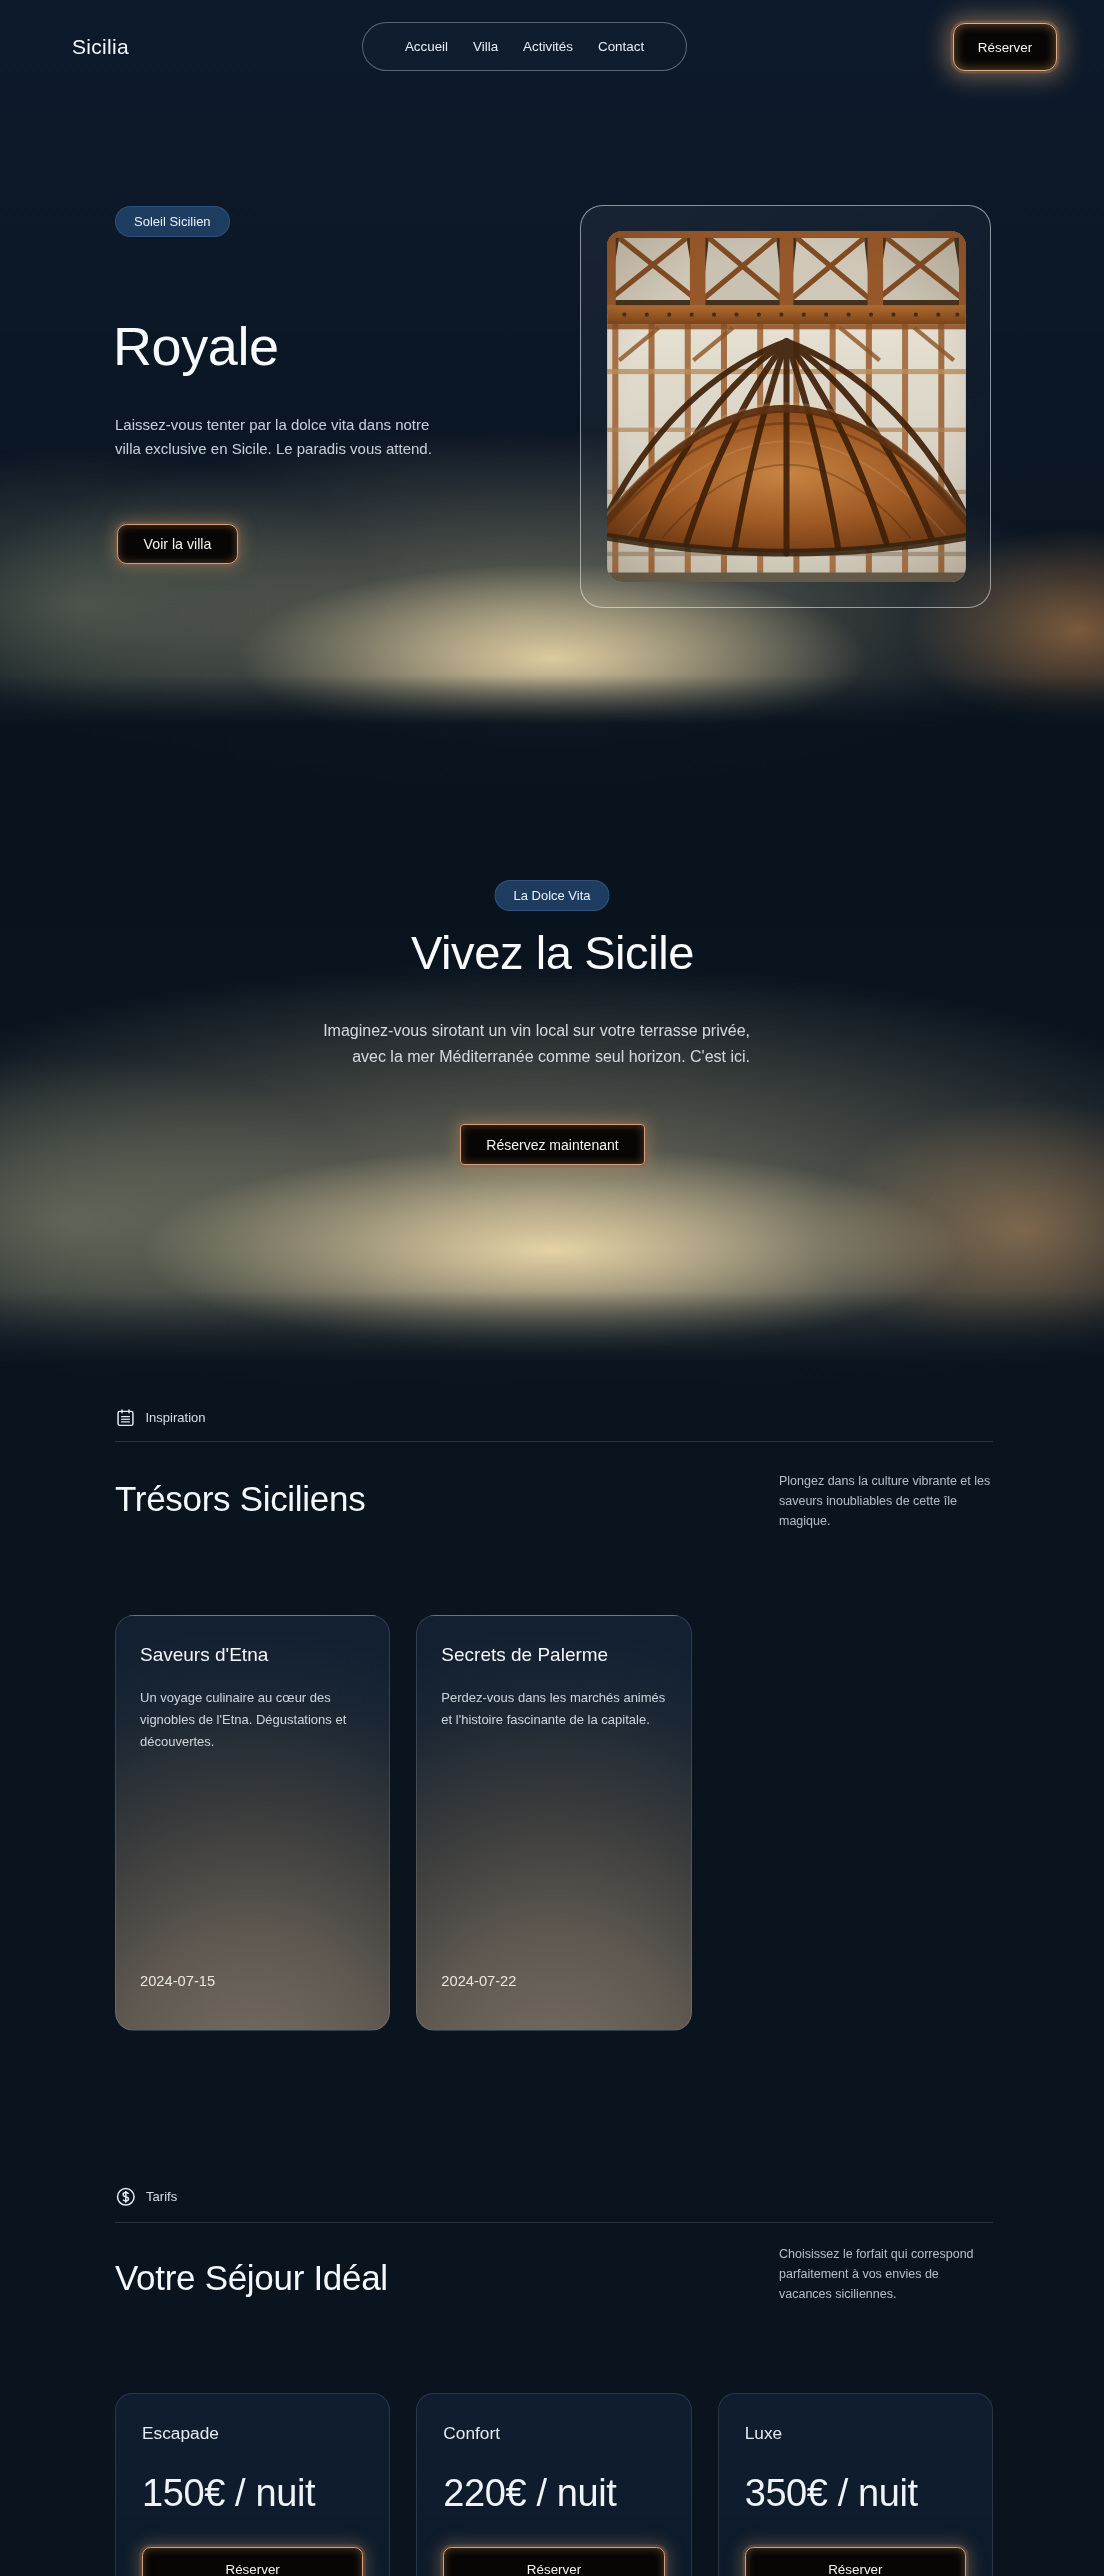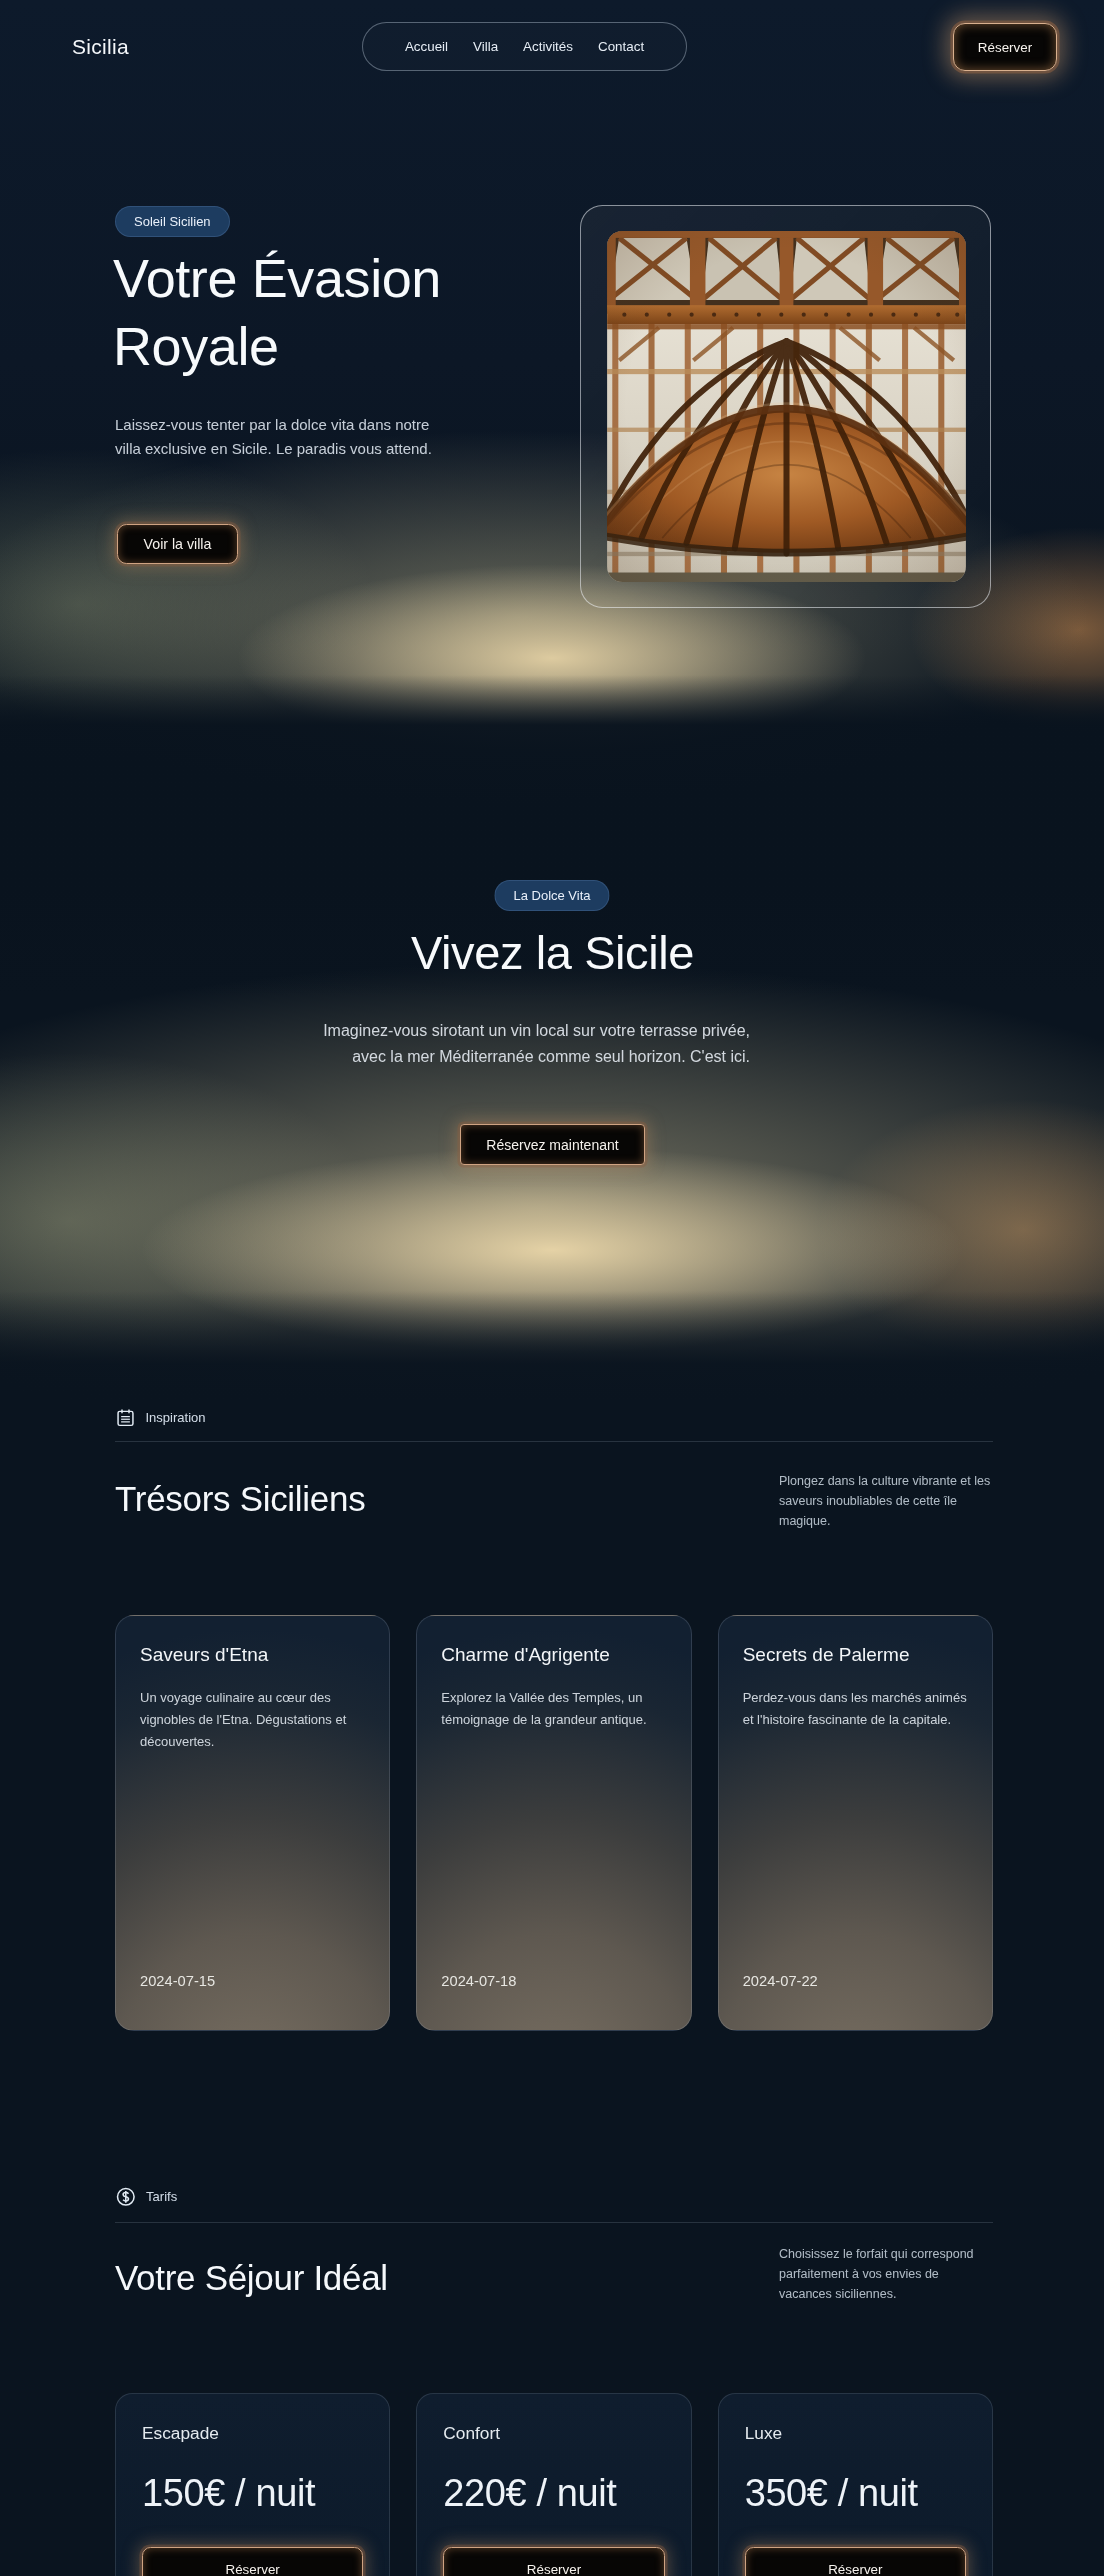--- a/index.html
+++ b/index.html
@@ -123,21 +123,21 @@
       <span class="nav-link">Contact</span>
     </nav>
 
     <button class="abs btn-glow header-cta">Réserver</button>
   </header>
 
   <section>
     <span class="abs badge hero-badge">Soleil Sicilien</span>
 
     <h1 class="abs hero-title">
-      <span>Votre Évasion</span><br>
+      <br>
       <span>Royale</span>
     </h1>
 
     <p class="abs hero-desc">Laissez-vous tenter par la dolce vita dans notre villa exclusive en Sicile. Le paradis vous attend.</p>
 
     <button class="abs btn-glow hero-cta">Voir la villa</button>
 
     <div class="abs hero-card">
       <div class="hero-img">
         <svg width="359" height="351" viewBox="0 0 416 407" xmlns="http://www.w3.org/2000/svg">
@@ -286,25 +286,20 @@
     <h2 class="abs sec-title insp-title">Trésors Siciliens</h2>
     <p class="abs sec-desc insp-desc">Plongez dans la culture vibrante et les saveurs inoubliables de cette île magique.</p>
 
     <div class="abs cards">
       <article class="t-card">
         <h3 class="t-card-title">Saveurs d'Etna</h3>
         <p class="t-card-text">Un voyage culinaire au cœur des vignobles de l'Etna. Dégustations et découvertes.</p>
         <div class="t-card-date">2024-07-15</div>
       </article>
       <article class="t-card">
-        <h3 class="t-card-title">Charme d'Agrigente</h3>
-        <p class="t-card-text">Explorez la Vallée des Temples, un témoignage de la grandeur antique.</p>
-        <div class="t-card-date">2024-07-18</div>
-      </article>
-      <article class="t-card">
         <h3 class="t-card-title">Secrets de Palerme</h3>
         <p class="t-card-text">Perdez-vous dans les marchés animés et l'histoire fascinante de la capitale.</p>
         <div class="t-card-date">2024-07-22</div>
       </article>
     </div>
   </section>
 
   <section>
     <div class="abs sec-label tarifs-label">
       <svg width="21.6" height="21.6" viewBox="0 0 24 24" fill="none" stroke="#e2ebf4" stroke-width="1.7">

